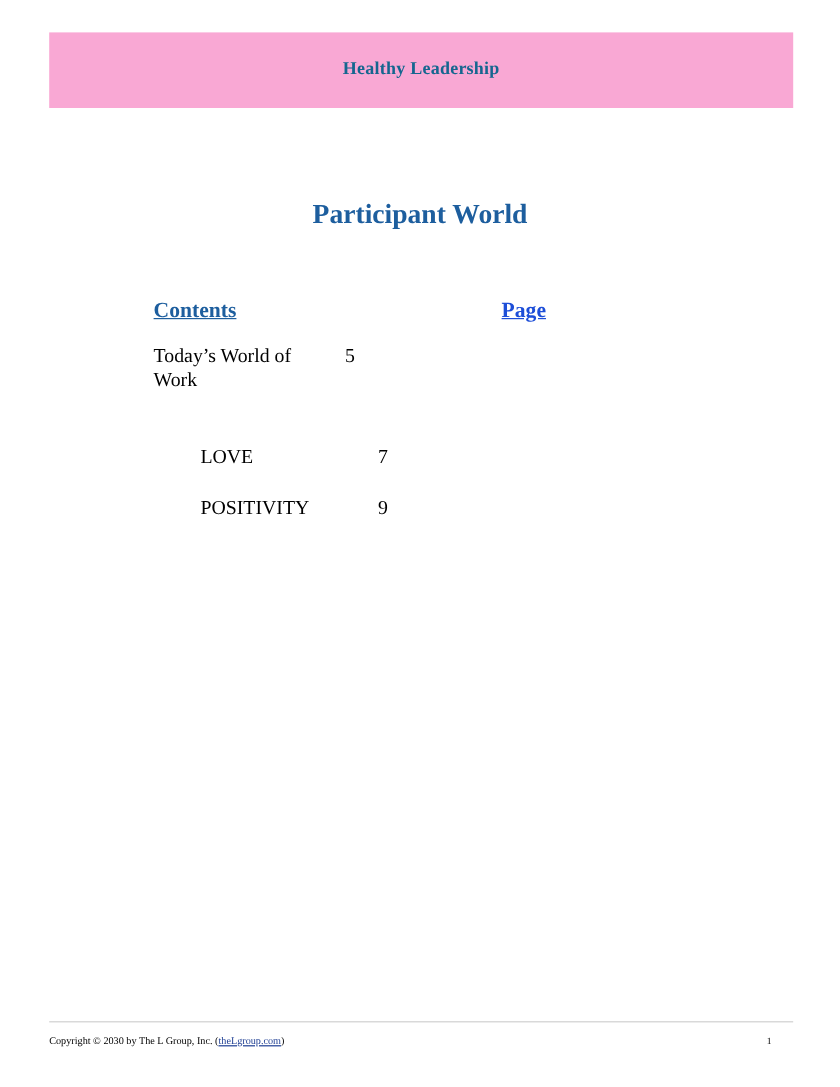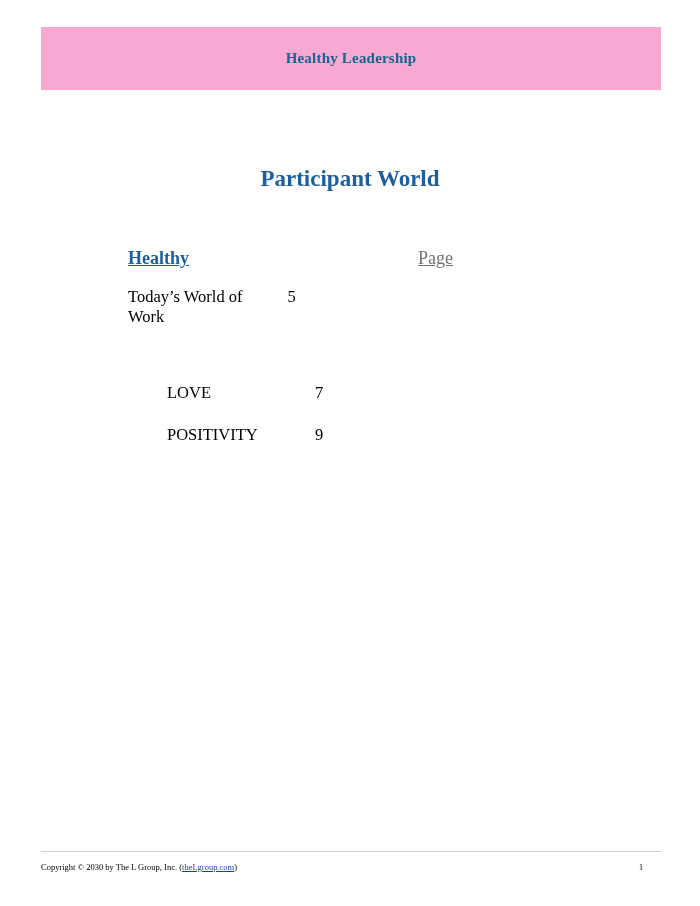--- a/index.html
+++ b/index.html
@@ -64,43 +64,42 @@
     margin-bottom: 18px;
   }
   .toc-head .col-title {
     width: 290px;
     font-weight: bold;
     font-size: 18px;
     color: #1d5e9e;
     text-decoration: underline;
   }
   .toc-head .col-page {
-    font-weight: normal;
+    font-weight: bold;
     font-size: 18px;
-    color: #737373;
+    color: #1d4ed8;
     text-decoration: underline;
   }
   .toc-row {
     display: flex;
     align-items: baseline;
     height: 42px;
     gap: 35px;
   }
   .toc-row .label {
     width: 290px;
     font-size: 16.5px;
     color: #000;
   }
   .toc-row .page {
     font-size: 16.5px;
     color: #000;
   }
   .toc-row.indent .label {
     padding-left: 39px;
-    margin-top: 12px;
   }
   .toc-row.spaced {
     margin-top: 14px;
   }
   
   .footer-rule {
     position: absolute;
     left: 41px;
     top: 851px;
     width: 620px;
@@ -138,21 +137,21 @@
 <div class="page">
 
   <div class="header-banner">
     <div class="header-banner-text">Healthy Leadership</div>
   </div>
 
   <div class="doc-title">Participant World</div>
 
   <div class="toc">
     <div class="toc-head">
-      <div class="col-title">Healthy</div>
+      <div class="col-title">Contents</div>
       <div class="col-page">Page</div>
     </div>
 
     <div class="toc-row">
       <div class="label">Today’s World of Work</div>
       <div class="page">5</div>
     </div>
 
     <div class="toc-row">
 

